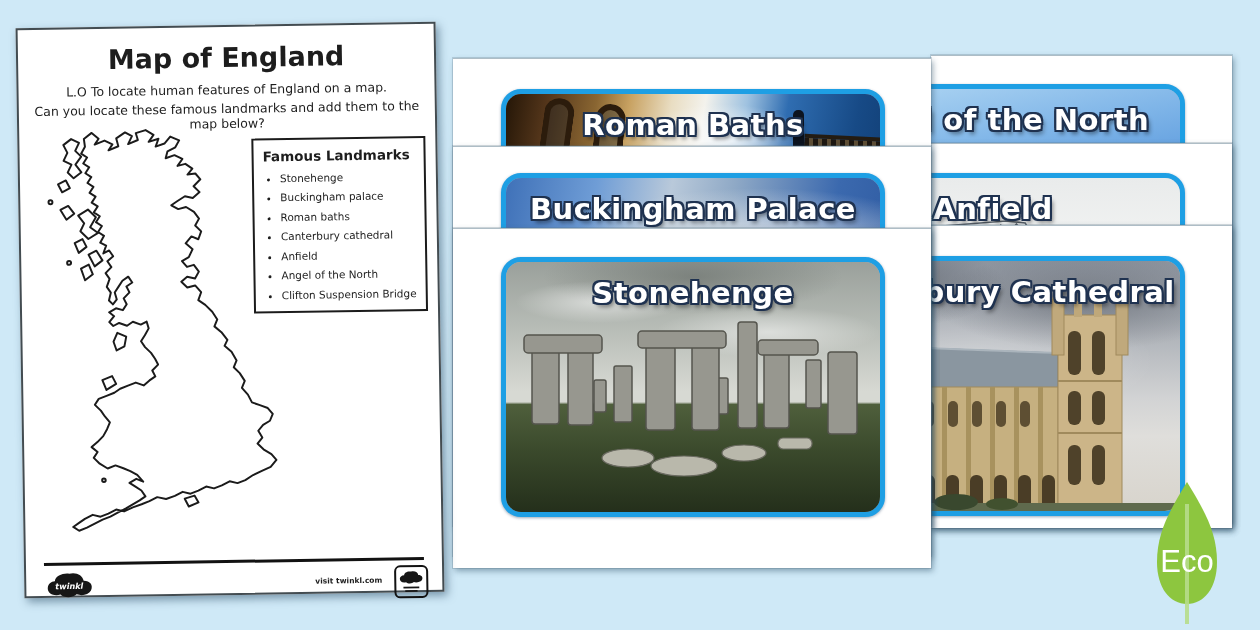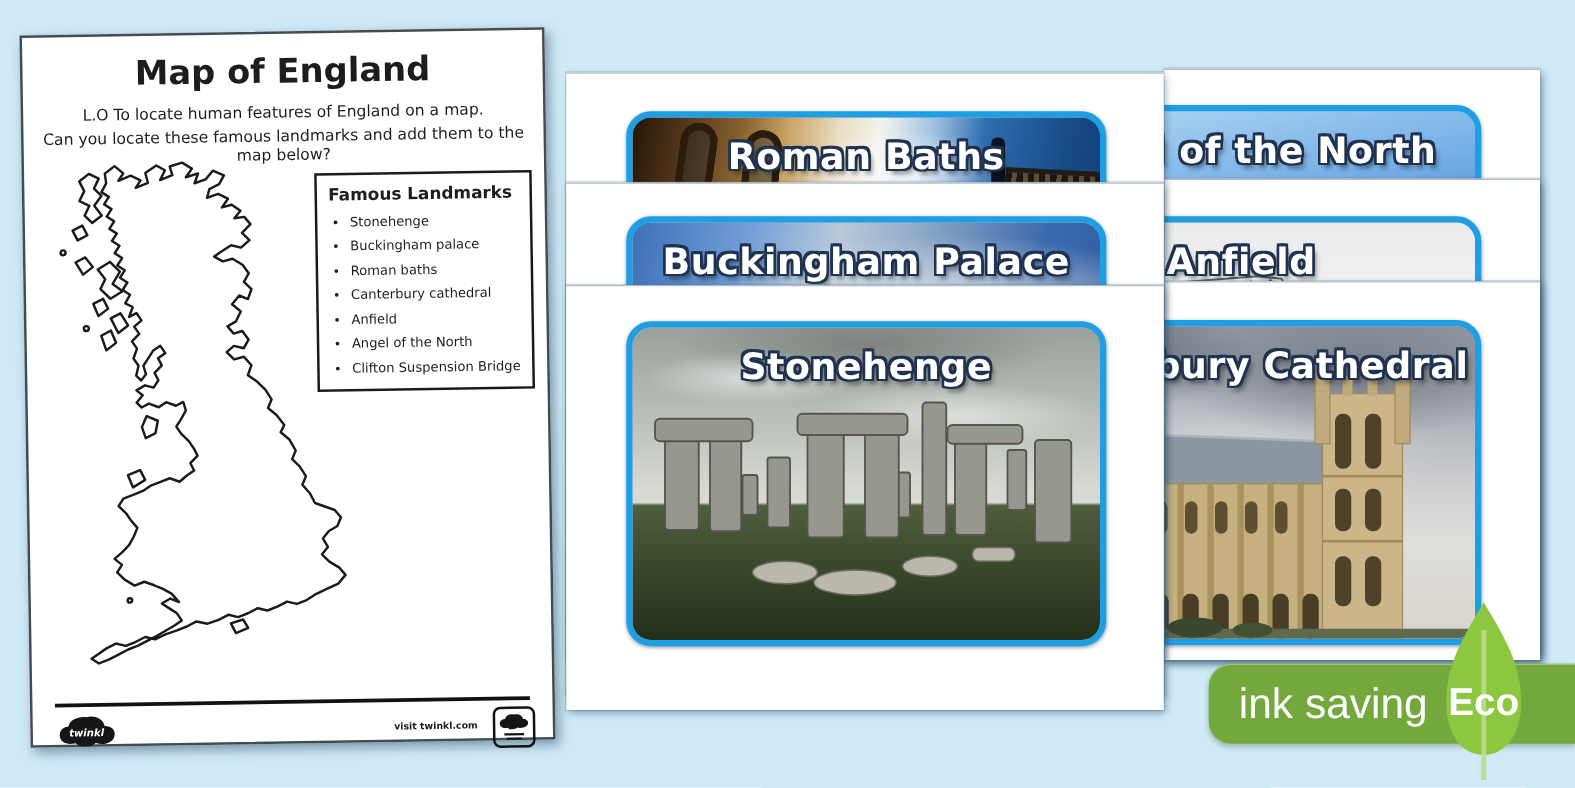--- a/index.html
+++ b/index.html
@@ -93,21 +93,21 @@
   .ws-badge svg { width:100%; height:100%; }
 
   
   .eco-band { position:absolute; left:967px; top:531px; width:293px; height:64px; z-index:20;
     background:var(--band,#74a83c); border-radius:18px 0 0 18px;
     box-shadow:inset 0 1px 0 rgba(255,255,255,.3), 0 2px 4px rgba(40,80,40,.3); }
   .eco-band-label { position:absolute; left:24px; top:0; line-height:64px; font-size:34px; color:#fff;
     font-family:"Liberation Sans", sans-serif; }
   .eco-leaf { position:absolute; left:1147px; top:478px; width:80px; height:150px; z-index:21; }
   .eco-label { position:absolute; left:1147px; top:544px; width:80px; text-align:center; z-index:22;
-    font-size:31px; font-weight:bold; color:#fff; font-family:"Liberation Sans", sans-serif; }
+    font-size:31px; font-weight:normal; color:#fff; font-family:"Liberation Sans", sans-serif; }
 </style>
 </head>
 <body>
 
 <div class="stage">
 
   <div class="page rpage rpage1">
     <div class="card rcard rt1">
       <div class="photo photo-angel"></div>
       <div class="card-title">Angel of the North</div>
@@ -290,22 +290,19 @@
     <div class="ws-visit">visit twinkl.com</div>
     <div class="ws-badge">
       <svg viewBox="0 0 34 33">
         <path d="M17,5 C21,4 25,6 25,9 C29,9 31,12 29,15 C27,17 23,18 20,17 C18,19 13,19 11,17 C7,18 4,16 4,13 C4,11 6,9 9,9 C9,6 13,4 17,5 Z" fill="#161616"></path>
         <line x1="8" y1="23" x2="26" y2="23" stroke="#161616" stroke-width="2"></line>
         <line x1="10" y1="27" x2="24" y2="27" stroke="#161616" stroke-width="2"></line>
       </svg>
     </div>
   </div>
 
-  <div class="eco-band">
-    <span class="eco-band-label">ink saving</span>
-  </div>
   <svg class="eco-leaf" viewBox="0 0 80 150">
     <path d="M40,4 C57,32 70,54 70,84 C70,110 57,126 40,126 C23,126 10,110 10,84 C10,54 23,32 40,4 Z" fill="var(--leaf,#8dc63f)"></path>
     <line x1="40" y1="26" x2="40" y2="146" stroke="#b7dd8b" stroke-width="4" opacity="0.9"></line>
   </svg>
   <div class="eco-label">Eco</div>
 
 </div>
 
 </body></html>

